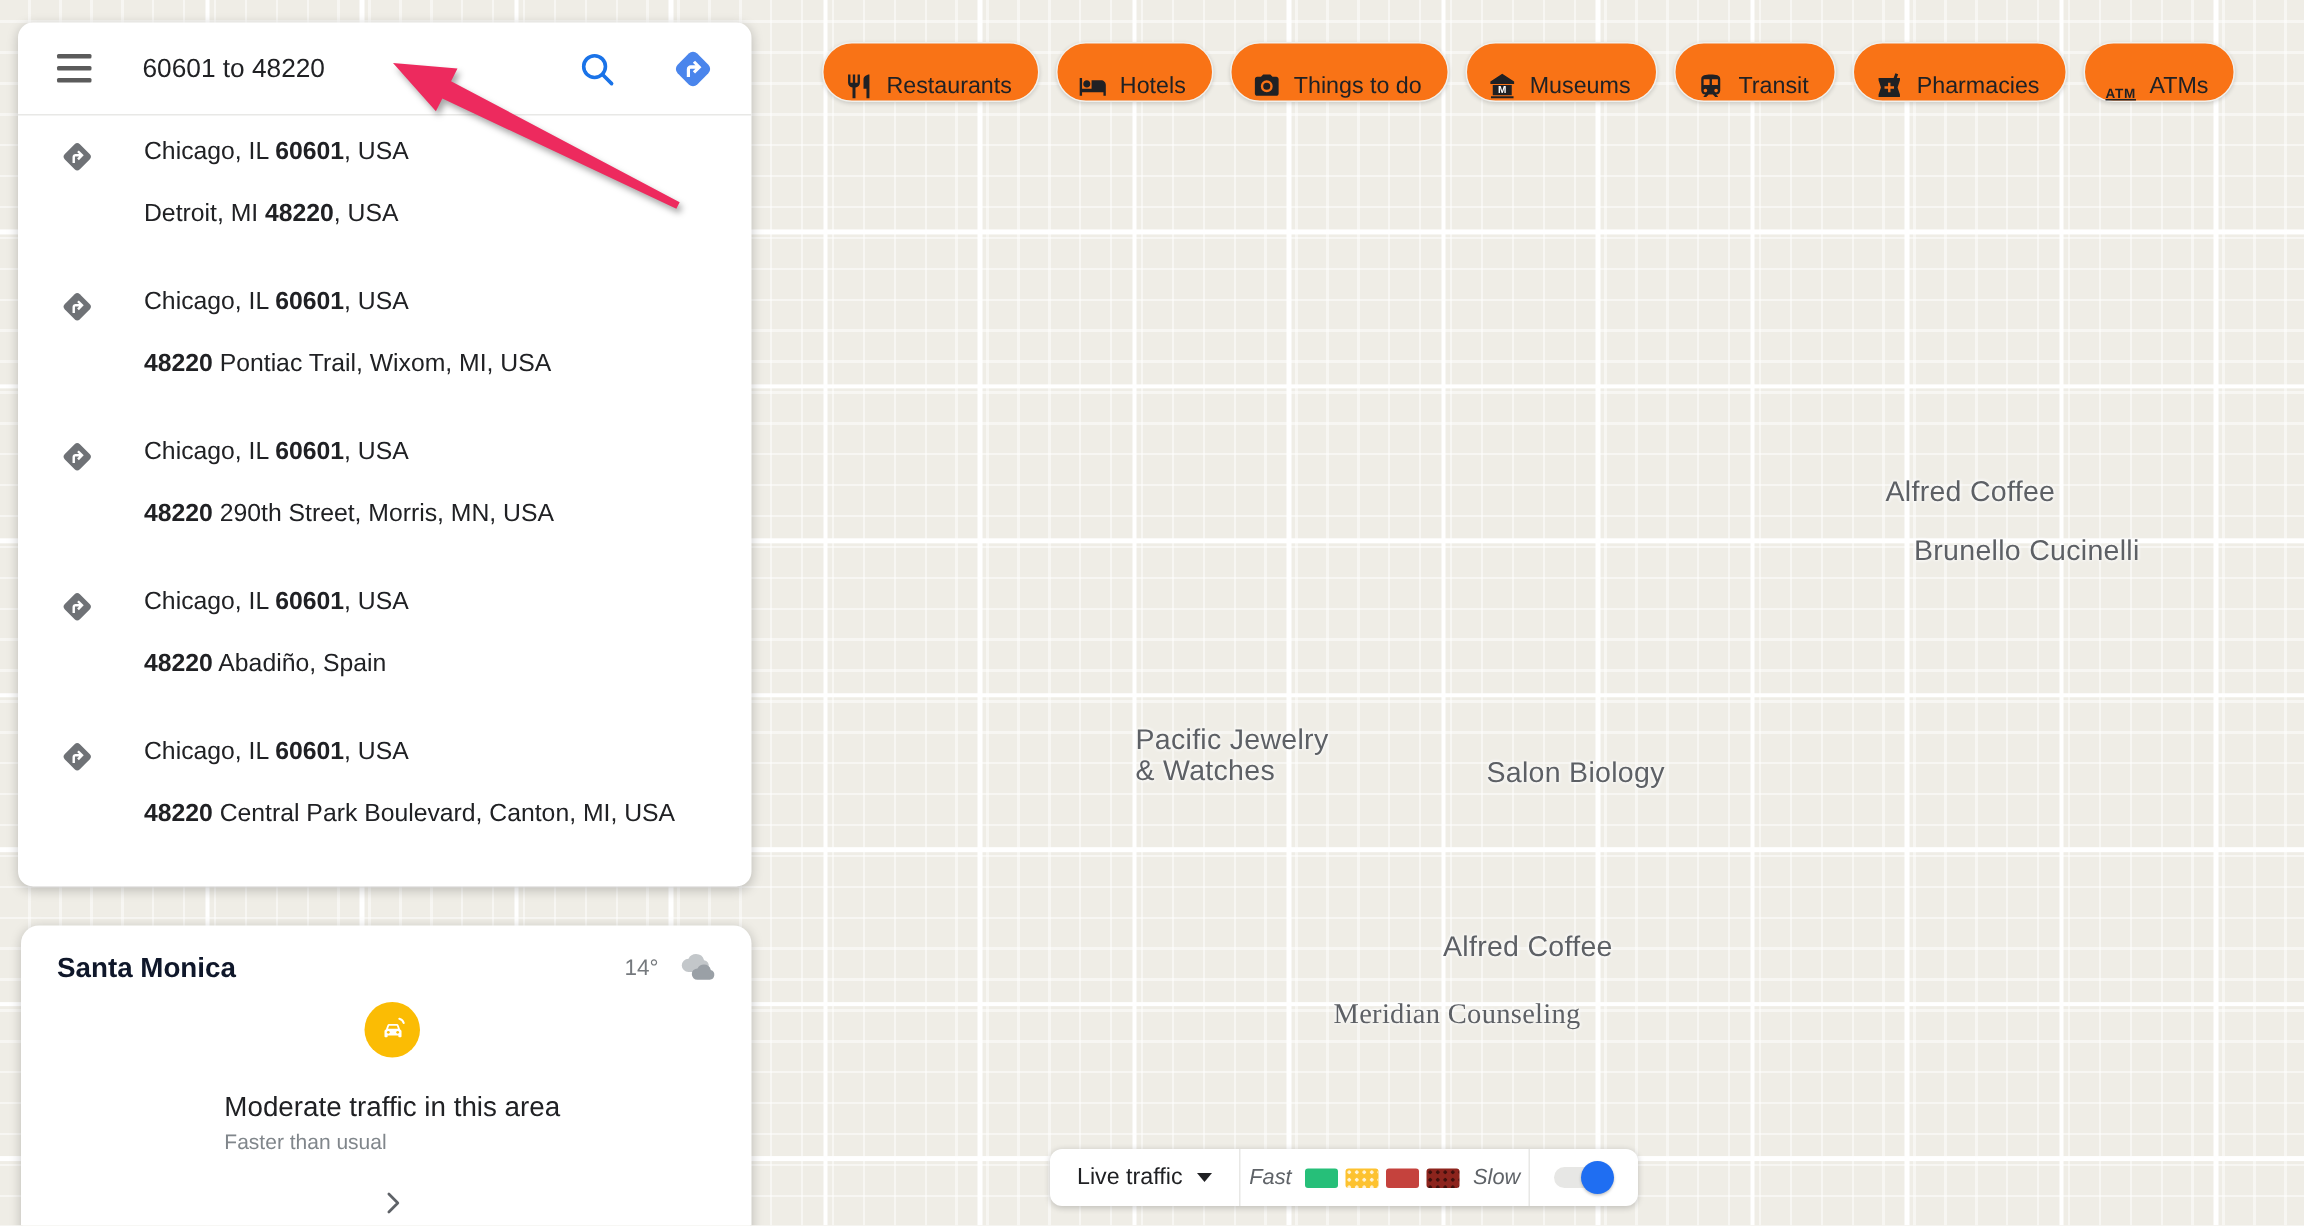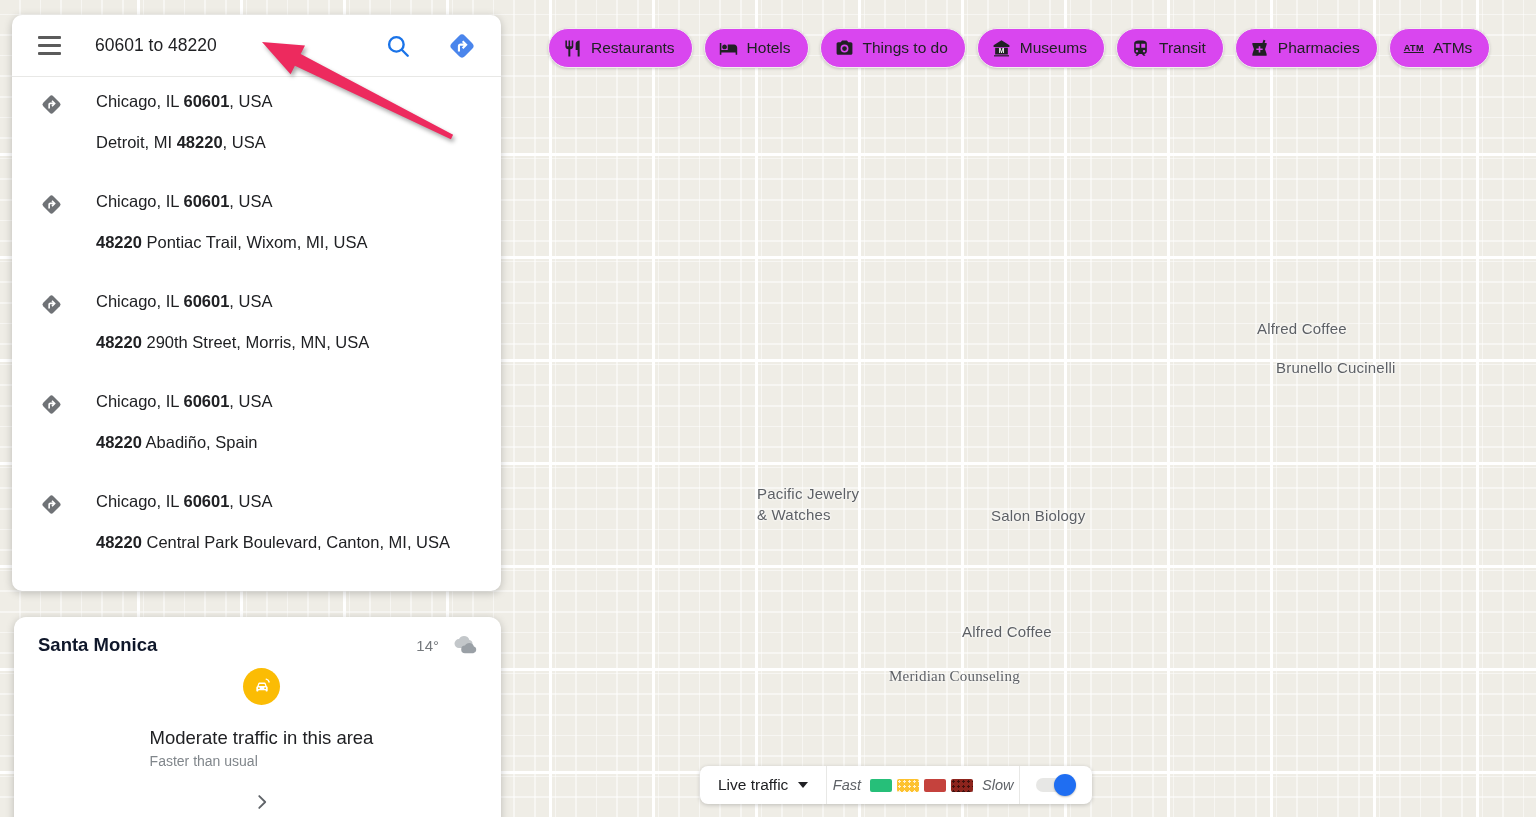--- a/index.html
+++ b/index.html
@@ -8,27 +8,27 @@
 
   
   .map { position:absolute; inset:0; background-color:#efede6;
     background-image:
       repeating-linear-gradient(90deg, transparent 0 100px, #ffffff 100px 103px),
       repeating-linear-gradient(0deg, transparent 0 100px, #ffffff 100px 103px),
       repeating-linear-gradient(90deg, transparent 0 19px, rgba(255,255,255,.5) 19px 20.6px),
       repeating-linear-gradient(0deg, transparent 0 19px, rgba(255,255,255,.5) 19px 20.6px);
     background-position: 37px 57px, 37px 57px, 0 0, 0 0;
   }
-  .map-label { position:absolute; font-size:15px; color:#5d6065; letter-spacing:.2px;
+  .map-label { position:absolute; font-size:19px; color:#5d6065; letter-spacing:.2px;
     text-shadow:0 0 3px #fff, 0 0 3px #fff; white-space:pre-line; line-height:21px; cursor:pointer; }
 
   
   .chips { position:absolute; left:548px; top:28px; display:flex; gap:11px; z-index:10; }
-  .chip { height:40px; padding:0 17px 0 14px; background:#d946ef; border-radius:20px; display:flex;
-    align-items:center; gap:9px; font-size:15.5px; color:#202124; cursor:pointer;
+  .chip { height:40px; padding:0 17px 0 14px; background:#f97316; border-radius:20px; display:flex;
+    align-items:flex-end; gap:9px; font-size:15.5px; color:#202124; cursor:pointer;
     box-shadow:0 1px 3px rgba(0,0,0,.16); border:1px solid #f1f0ec; white-space:nowrap; }
   .chip svg { width:19px; height:19px; fill:#202124; flex:0 0 auto; }
   .atm-glyph { font-size:9px; font-weight:700; letter-spacing:.5px; color:#202124; border-radius:2px;text-decoration:underline; }
 
   
   .panel { position:absolute; left:12px; top:15px; width:489px; background:#fff; border-radius:10px;
     box-shadow:0 2px 8px rgba(0,0,0,.22); z-index:10; padding-bottom:8px; }
   .search-row { height:62px; display:flex; align-items:center; padding:0 24px 0 26px;
     border-bottom:1px solid #e8e8e6; }
   .hamburger { width:23px; display:flex; flex-direction:column; gap:5px; cursor:pointer; }

